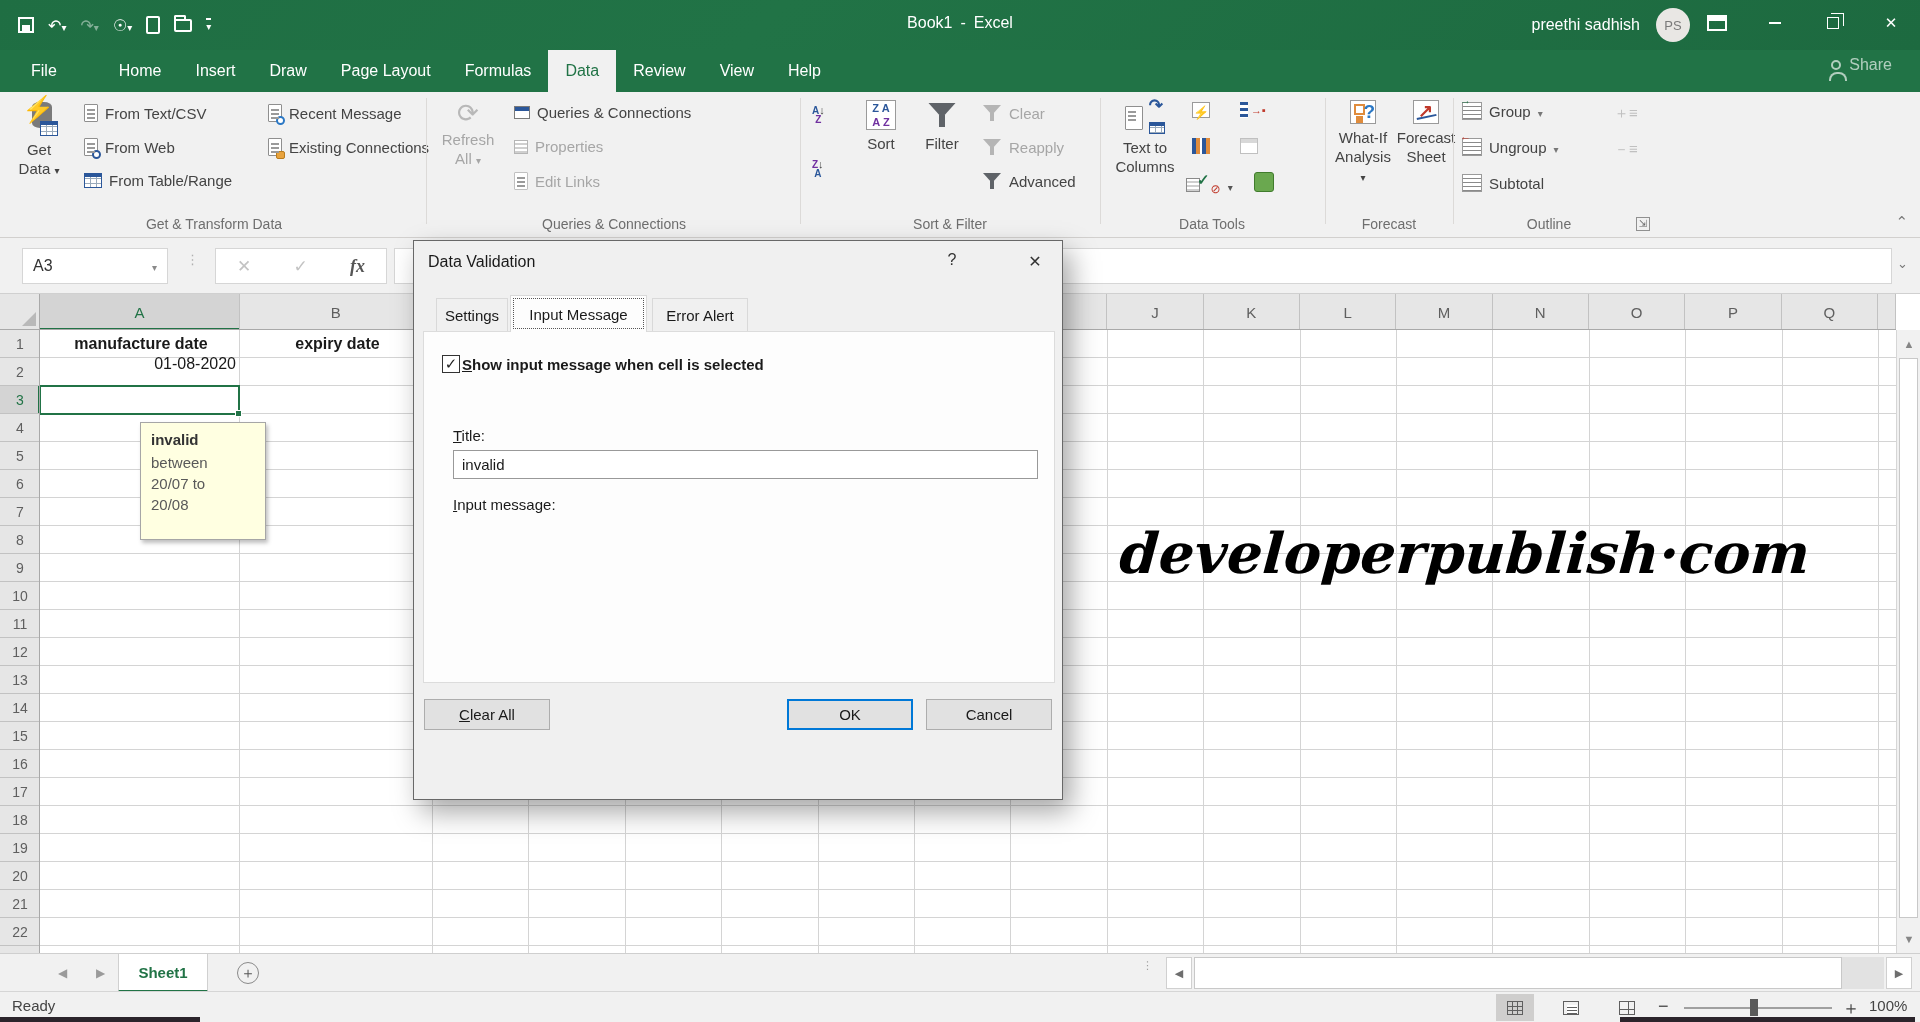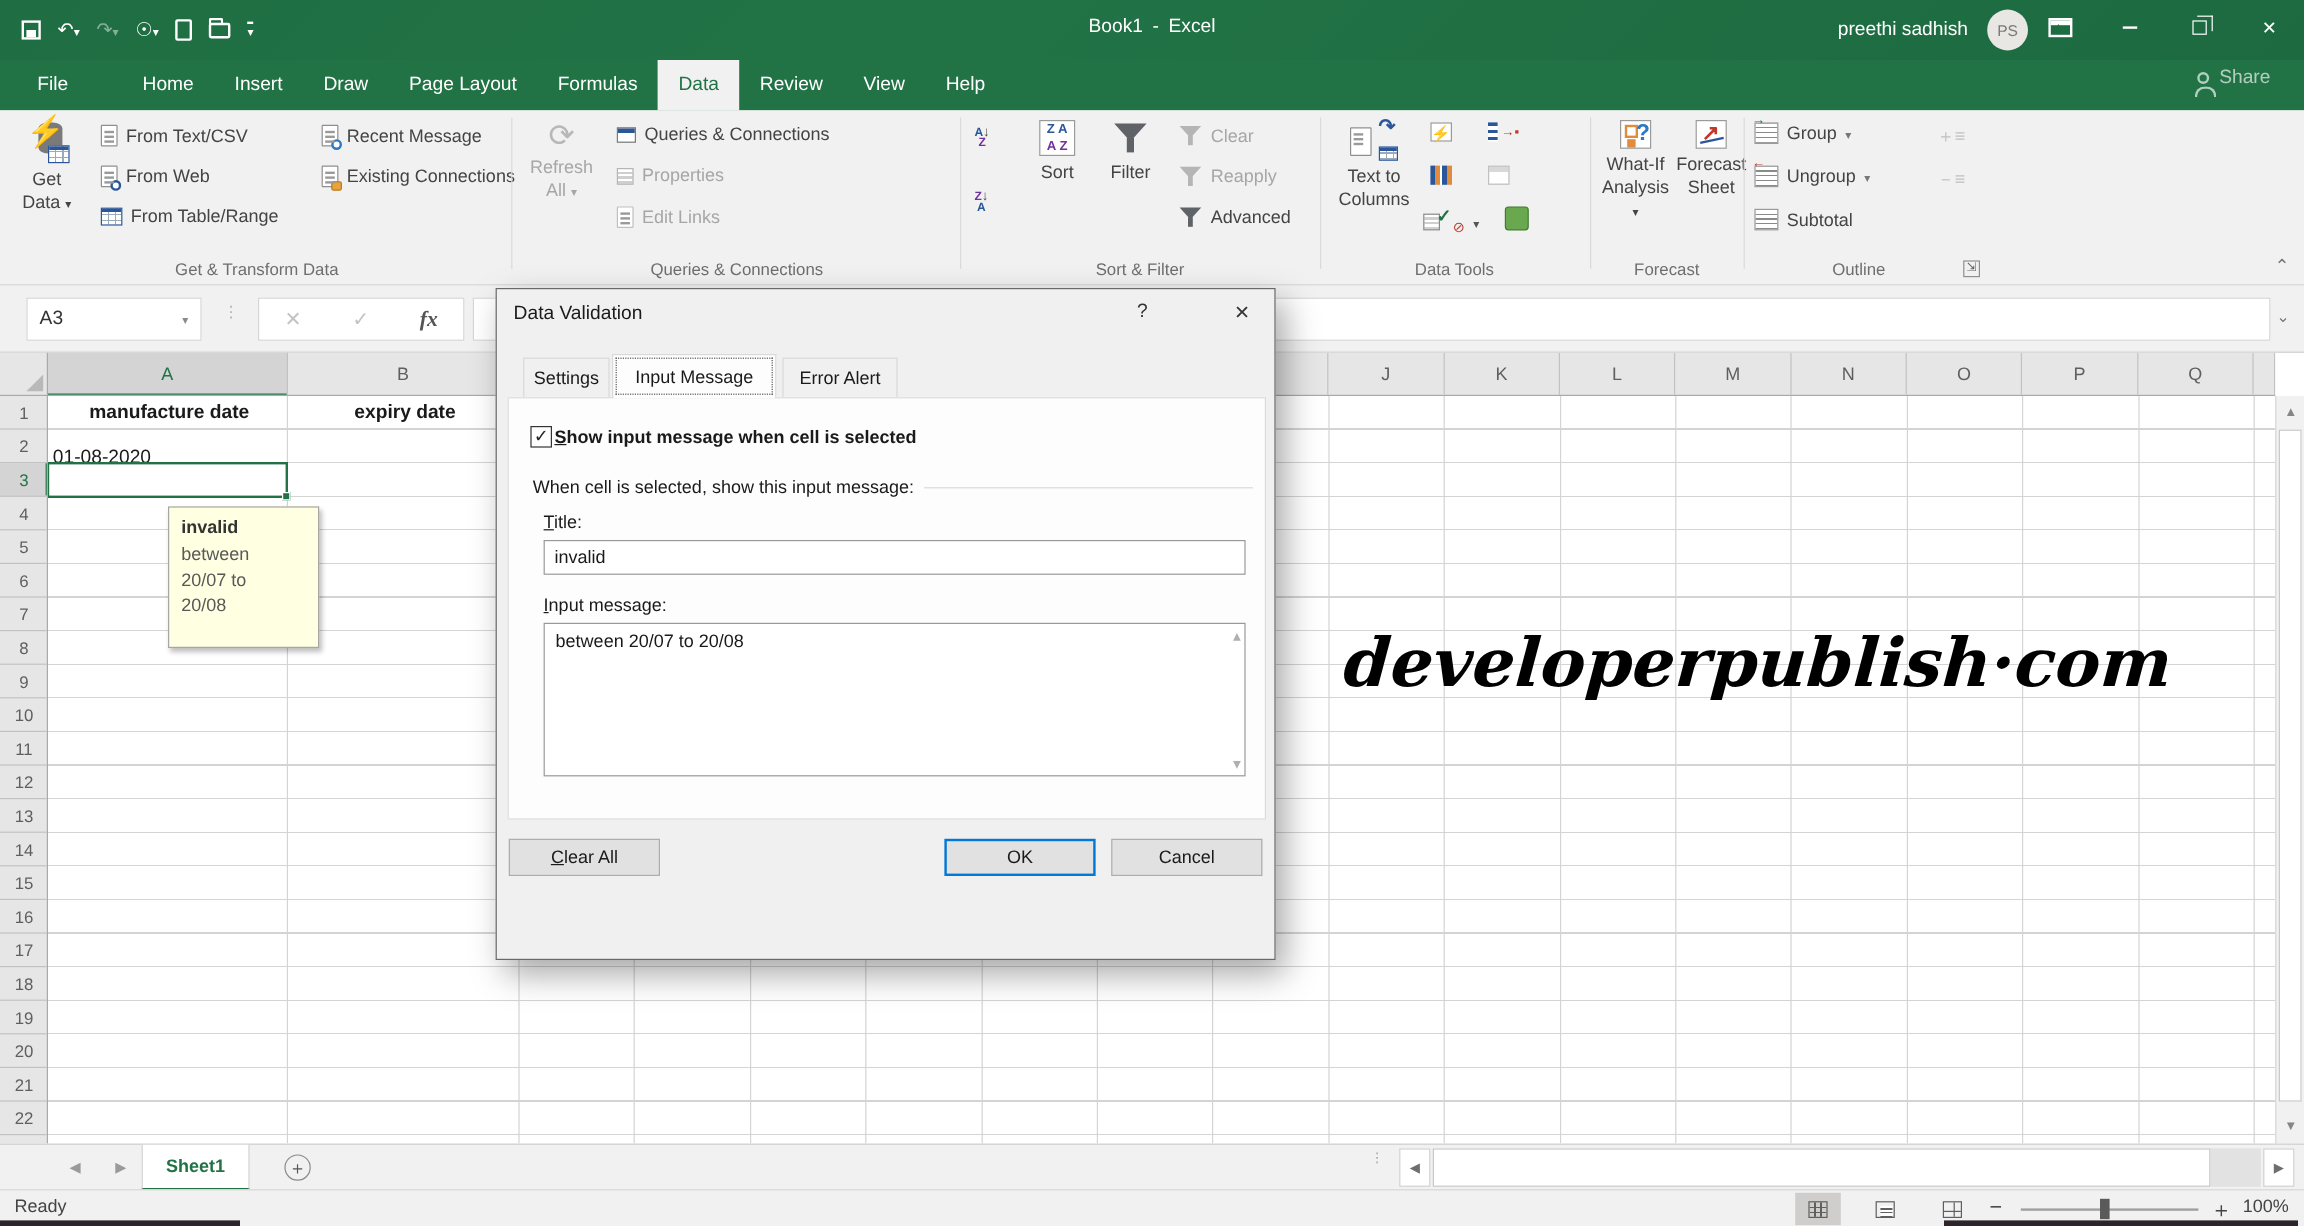--- a/index.html
+++ b/index.html
@@ -464,21 +464,21 @@
         <div class="vline" style="left: 1259.6px;"></div>
         <div class="vline" style="left: 1356px;"></div>
         <div class="vline" style="left: 1452.4px;"></div>
         <div class="vline" style="left: 1548.8px;"></div>
         <div class="vline" style="left: 1645.2px;"></div>
         <div class="vline" style="left: 1741.6px;"></div>
         <div class="vline" style="left: 1838px;"></div>
       </div>
     <div class="cell b" style="left:4px;top:0;width:194px">manufacture date</div>
     <div class="cell b" style="left:204px;top:0;width:187px">expiry date</div>
-    <div class="cell" style="left:4px;top:38px;width:192px;">01-08-2020</div>
+    <div class="cell" style="left:4px;top:20px;width:192px;text-align:right">01-08-2020</div>
     <div id="sel-a3">
       <span class="handle"></span>
     </div>
     <div id="tooltip">
       <div class="tt-title">invalid</div>
       <div>between</div>
       <div>20/07 to</div>
       <div>20/08</div>
     </div>
     <div id="watermark">developerpublish·com</div>
@@ -529,36 +529,27 @@
     <div id="dlg-close">✕</div>
 
     <div class="dtab" style="left:22px;width:72px">Settings</div>
     <div class="dtab active" style="left:96px;width:137px">Input Message</div>
     <div class="dtab" style="left:238px;width:96px">Error Alert</div>
 
     <div id="dlg-panel">
       <div id="dlg-check">✓</div>
       <div id="dlg-checklabel"><span class="ukey">S</span><span>how input message when cell is selected</span></div>
 
-      <div id="dlg-caption">
-        <span>When cell is selected, show this input message:</span>
-          <span class="line"></span>
-      </div>
 
       <div id="dlg-titlelabel"><span class="ukey">T</span><span>itle:</span></div>
       <div id="dlg-titleinput">
           <span>invalid</span>
         </div>
 
       <div id="dlg-msglabel"><span class="ukey">I</span><span>nput message:</span></div>
-      <div id="dlg-msgbox">
-        <span>between 20/07 to 20/08</span>
-        <span class="sarr" style="top:2px">▴</span>
-        <span class="sarr" style="bottom:2px">▾</span>
-      </div>
     </div>
 
     <div id="dlg-buttons">
       <div class="btn" style="left:10px">
           <span><span class="ukey">C</span><span>lear All</span></span>
         </div>
       <div class="btn" id="btn-ok" style="left:373px">OK</div>
       <div class="btn" style="left:512px">Cancel</div>
     </div>
   </div>

